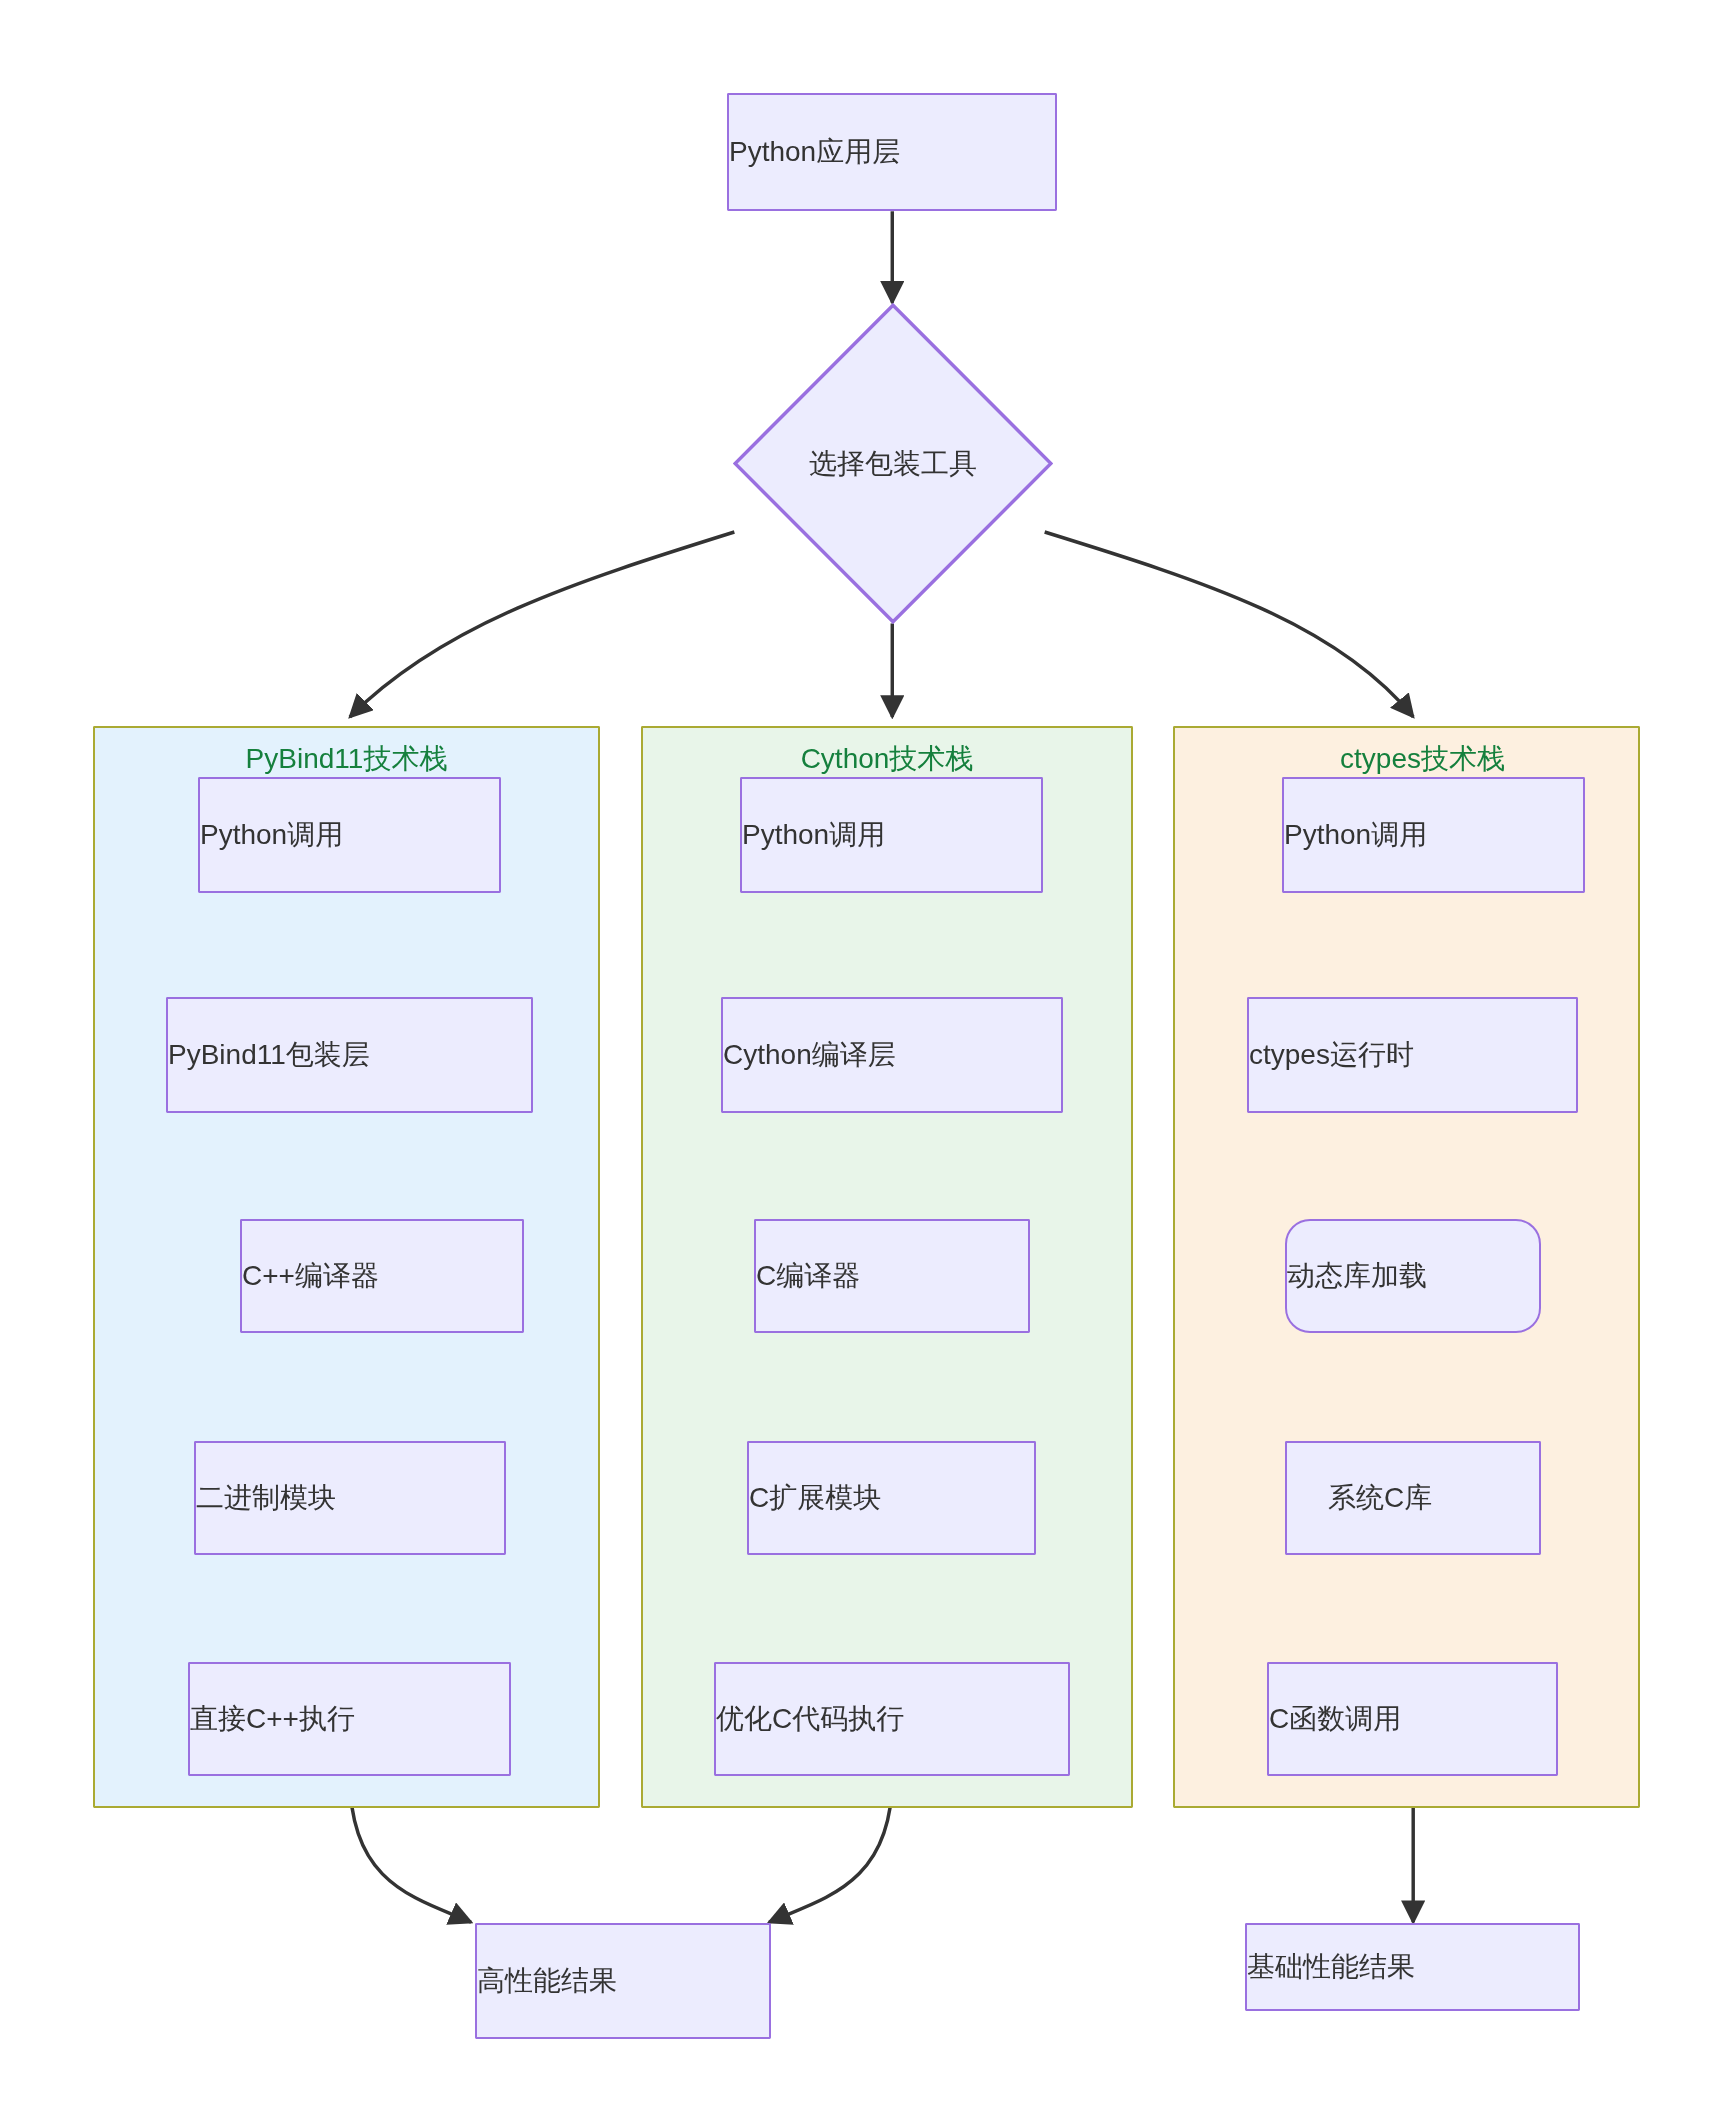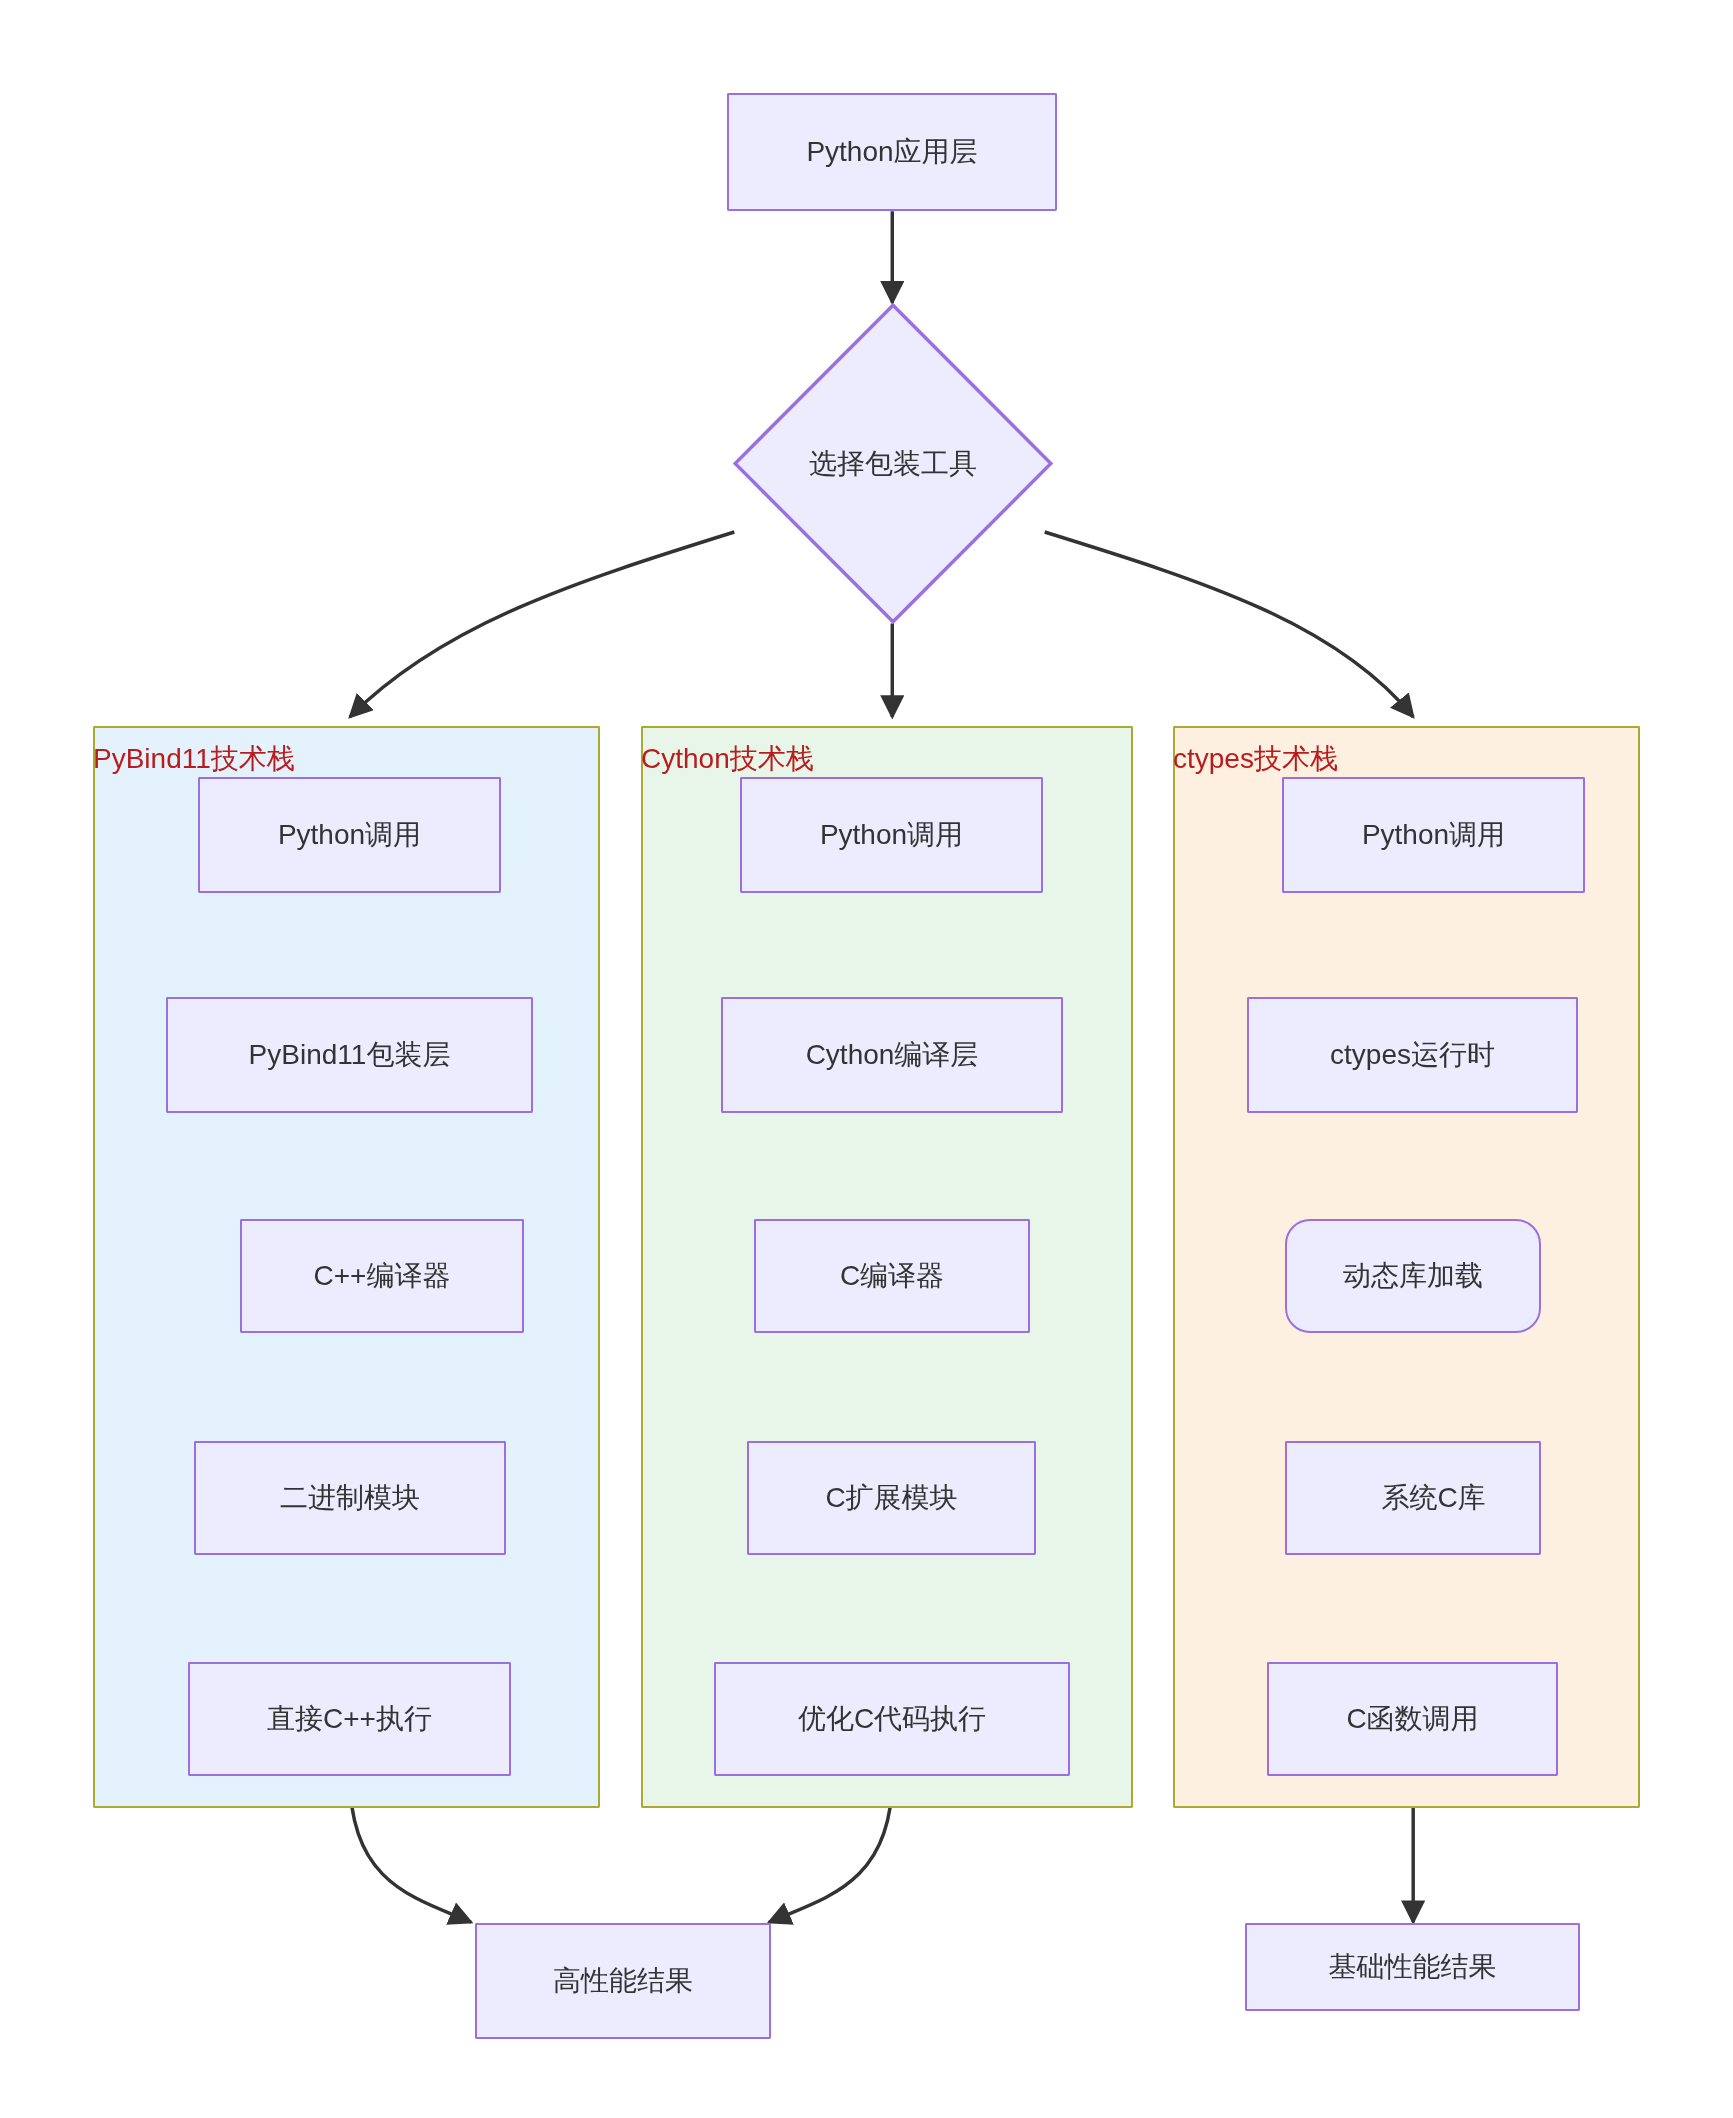--- a/index.html
+++ b/index.html
@@ -30,35 +30,34 @@
   .cluster {
     position: absolute;
     border: 2.1px solid #aaaa33;
     border-radius: 1.4px;
     box-sizing: border-box;
   }
   .cluster-title {
     position: absolute;
     left: 0;
     right: 0;
-    text-align: left;
+    text-align: center;
     font-size: 28px;
-    color: #b91c1c;
+    color: #15803d;
     white-space: nowrap;
   }
   
   .node {
     position: absolute;
     box-sizing: border-box;
     background: #ececfe;
     border: 2.1px solid #9a70e0;
     border-radius: 1.4px;
     display: flex;
     align-items: center;
-    justify-content: center;
     color: #333333;
     font-size: 28px;
     line-height: 1.2;
     white-space: nowrap;
   }
   
   .diamond-wrap {
     position: absolute;
   }
   .diamond-wrap svg {

